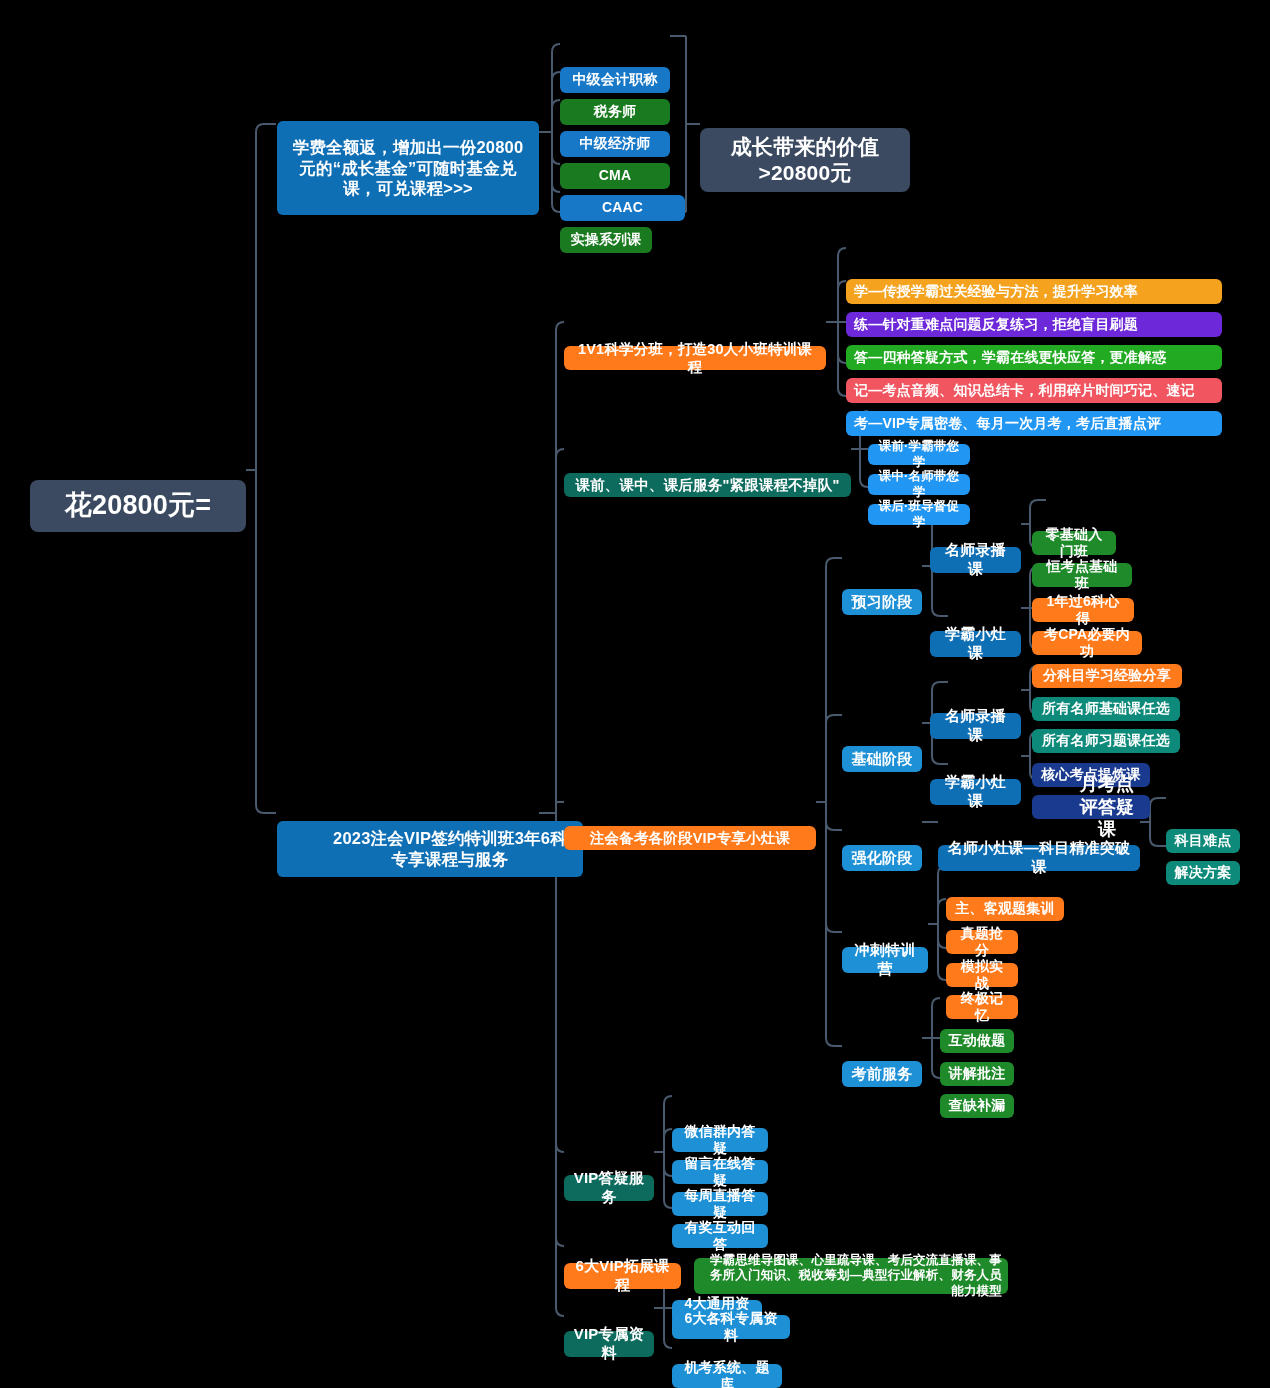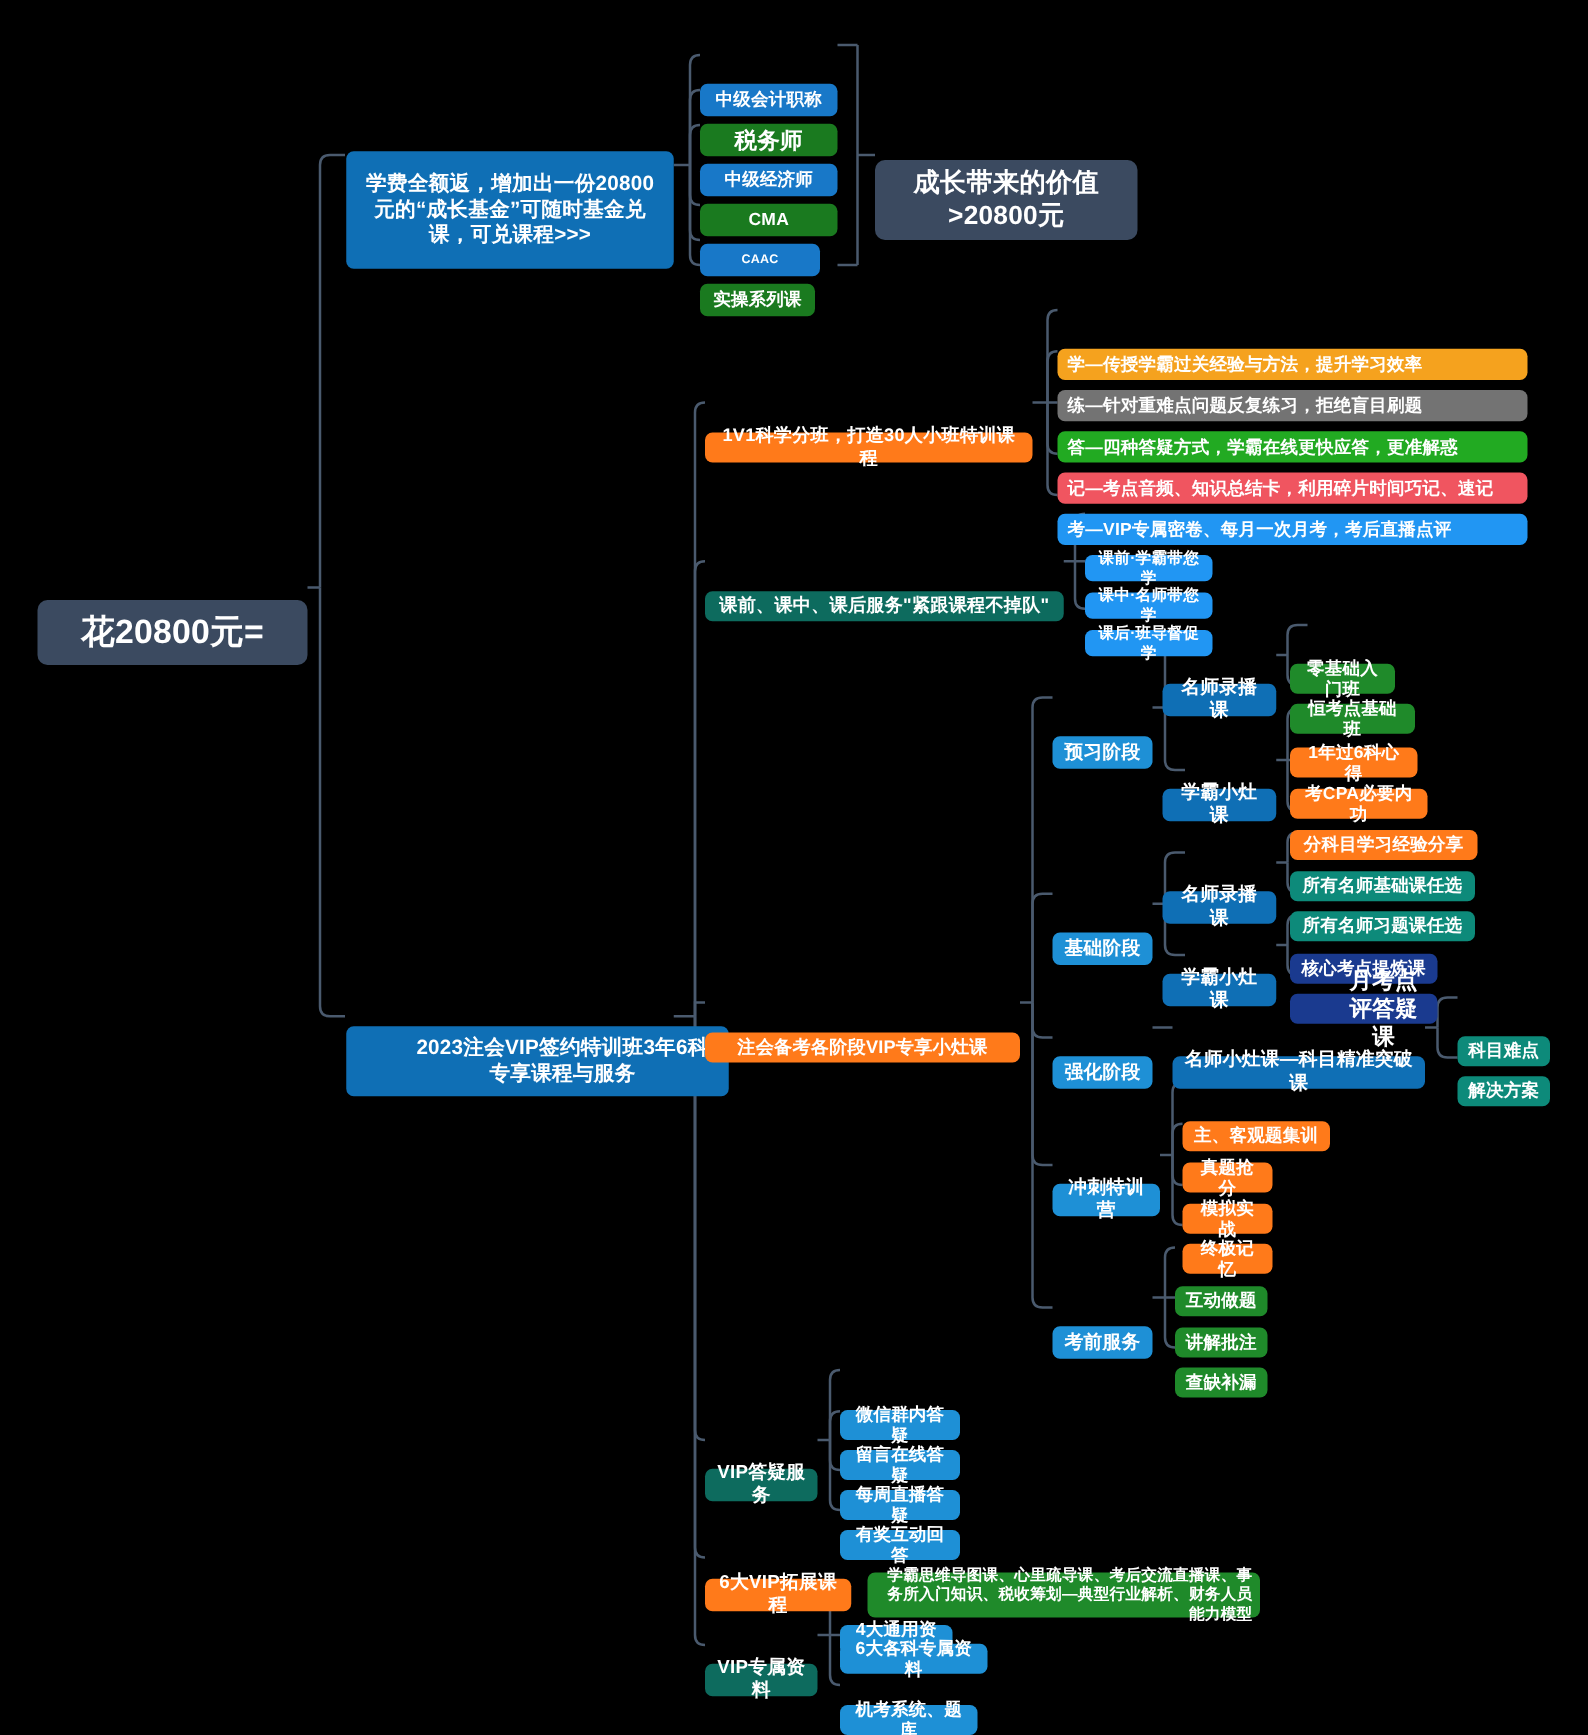--- a/index.html
+++ b/index.html
@@ -20,21 +20,21 @@
   .c-lblue  {background:#1e90d6;}
   .c-brblue {background:#2196f3;}
   .c-navy   {background:#1a3a8f;}
   .c-green  {background:#1a7a1f;}
   .c-green2 {background:#1f8a2a;}
   .c-bgreen {background:#22aa22;}
   .c-teal   {background:#0d6b5e;}
   .c-teal2  {background:#0d8a7a;}
   .c-orange2{background:#ff7a1a;}
   .c-amber  {background:#f5a21e;}
-  .c-purple {background:#737373;}
+  .c-purple {background:#6d28d9;}
   .c-red    {background:#f05560;}
 </style>
 </head>
 <body>
 
 <div id="canvas">
 
   <svg class="links" viewBox="0 0 1270 1388">
     <g fill="none" stroke="#4a5a6e" stroke-width="2">
 
@@ -134,24 +134,24 @@
       <path d="M664,1308 V1308 H672"></path>
       <path d="M664,1308 V1340 q0,8 8,8 H672"></path>
     </g>
   </svg>
 
   <div class="node c-root" style="left:30px;top:444px;width:216px;height:52px;font-size:27px;border-radius:8px;">花20800元=</div>
 
   <div class="node c-blue" style="left:277px;top:85px;width:262px;height:94px;font-size:16.5px;">学费全额返，增加出一份20800元的“成长基金”可随时基金兑课，可兑课程&gt;&gt;&gt;</div>
 
   <div class="node c-blue2" style="left:560px;top:31px;width:110px;height:26px;font-size:14px;">中级会计职称</div>
-  <div class="node c-green" style="left:560px;top:63px;width:110px;height:26px;font-size:18px;">税务师</div>
+  <div class="node c-green" style="left:560px;top:63px;width:110px;height:26px;font-size:14px;">税务师</div>
   <div class="node c-blue2" style="left:560px;top:95px;width:110px;height:26px;font-size:14px;">中级经济师</div>
   <div class="node c-green" style="left:560px;top:127px;width:110px;height:26px;font-size:14px;">CMA</div>
-  <div class="node c-blue2" style="left:560px;top:159px;width:96px;height:26px;font-size:10px;">CAAC</div>
+  <div class="node c-blue2" style="left:560px;top:159px;width:125px;height:26px;font-size:14px;">CAAC</div>
   <div class="node c-green" style="left:560px;top:191px;width:92px;height:26px;font-size:14px;">实操系列课</div>
 
   <div class="node c-slate" style="left:700px;top:92px;width:210px;height:64px;font-size:21px;border-radius:8px;">成长带来的价值
 &gt;20800元</div>
 
   <div class="node c-blue" style="left:277px;top:785px;width:306px;height:56px;font-size:16.5px;padding-left:48px;">2023注会VIP签约特训班3年6科专享课程与服务</div>
 
   <div class="node c-orange2" style="left:564px;top:310px;width:262px;height:24px;font-size:14.5px;">1V1科学分班，打造30人小班特训课程</div>
   <div class="node c-amber left" style="left:846px;top:243px;width:376px;height:25px;font-size:14px;">学—传授学霸过关经验与方法，提升学习效率</div>
   <div class="node c-purple left" style="left:846px;top:276px;width:376px;height:25px;font-size:14px;">练—针对重难点问题反复练习，拒绝盲目刷题</div>

